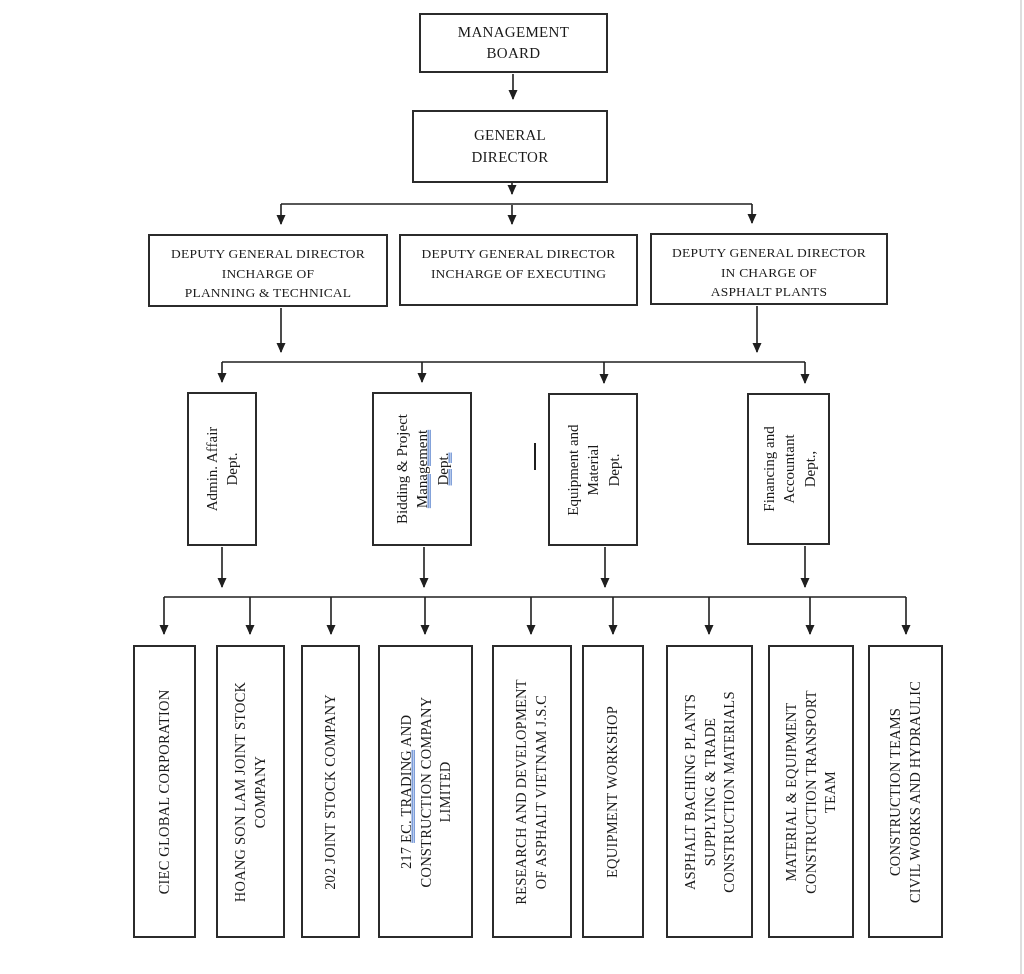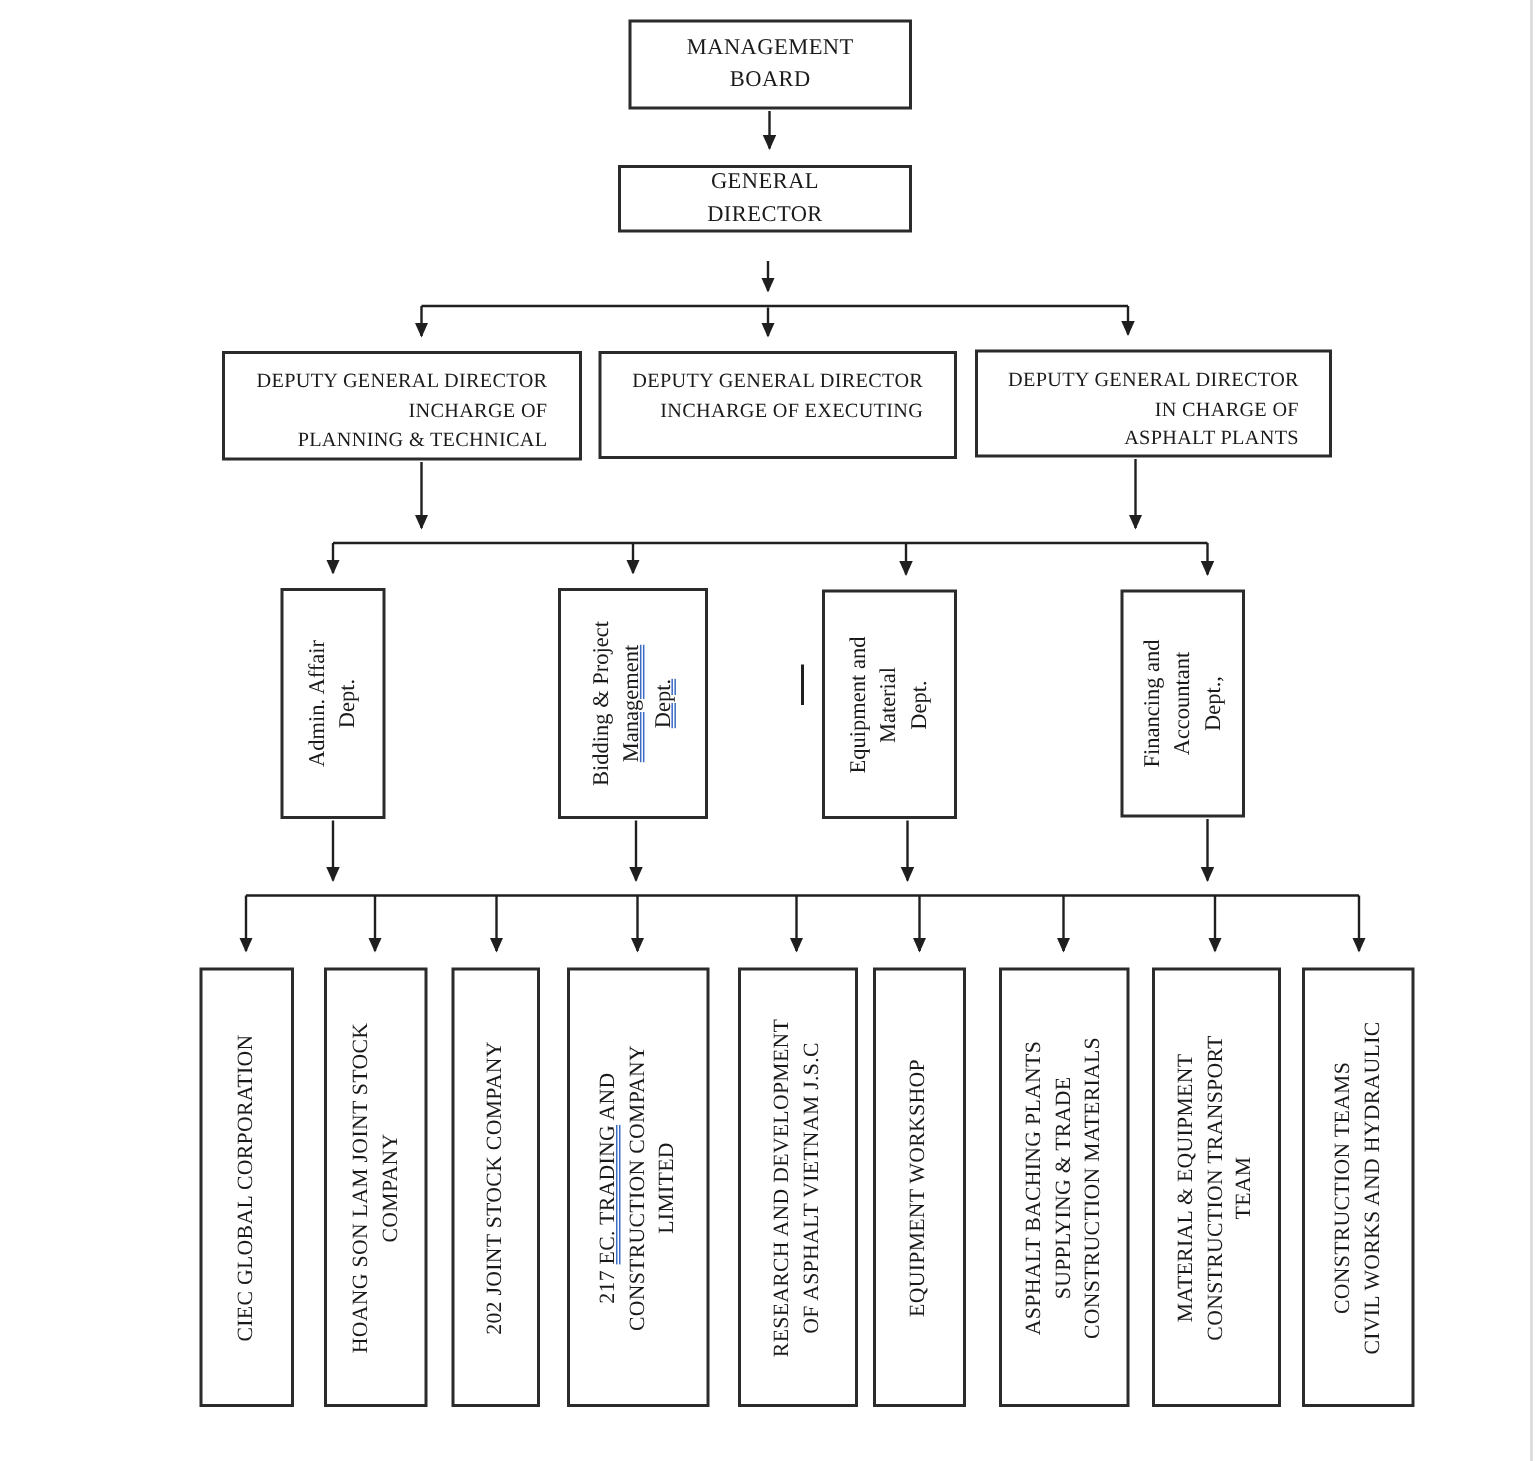--- a/index.html
+++ b/index.html
@@ -7,38 +7,38 @@
     position:relative;width:1024px;height:974px;background:#ffffff;overflow:hidden;
     font-family:"Liberation Serif","DejaVu Serif",serif;color:#1a1a1a;
   }
   #connectors{position:absolute;left:0;top:0;width:1024px;height:974px;}
   .node{
     position:absolute;box-sizing:border-box;border:2px solid #2b2b2b;background:#ffffff;
     display:flex;align-items:center;justify-content:center;text-align:center;
   }
   .hlabel{white-space:pre-line;line-height:1.42;}
   .toplabel{font-size:15px;letter-spacing:0.3px;}
-  .deputy{align-items:flex-start;text-align:right;}
+  .deputy{align-items:flex-start;}
   .deputy .hlabel{font-size:13.5px;line-height:1.45;padding-top:8px;letter-spacing:0.2px;}
   .vnode{overflow:visible;}
   .vtext{
     position:absolute;top:50%;left:50%;
     transform:translate(-50%,-50%) rotate(-90deg);
     white-space:pre-line;text-align:center;line-height:1.35;
   }
   .dept-text{width:146px;font-size:15px;}
   .unit-text{width:286px;font-size:14.5px;letter-spacing:0.2px;}
   .gram{
     text-decoration:underline;text-decoration-style:double;
     text-decoration-color:#3a6bc5;text-decoration-thickness:1px;
   }
   .edge-line{position:absolute;top:0;height:974px;width:2px;background:#dedede;}
   
   #b-mb{left:419px;top:13px;width:189px;height:60px;}
-  #b-gd{left:412px;top:110px;width:196px;height:45px;}
+  #b-gd{left:412px;top:110px;width:196px;height:73px;}
   #b-d1{left:148px;top:234px;width:240px;height:73px;}
   #b-d2{left:399px;top:234px;width:239px;height:72px;}
   #b-d3{left:650px;top:233px;width:238px;height:72px;}
   #b-dept1{left:187px;top:392px;width:70px;height:154px;}
   #b-dept2{left:372px;top:392px;width:100px;height:154px;}
   #b-dept3{left:548px;top:393px;width:90px;height:153px;}
   #b-dept4{left:747px;top:393px;width:83px;height:152px;}
   .unit{top:645px;height:293px;}
   #b-u1{left:133px;width:63px;}
   #b-u2{left:216px;width:69px;}

